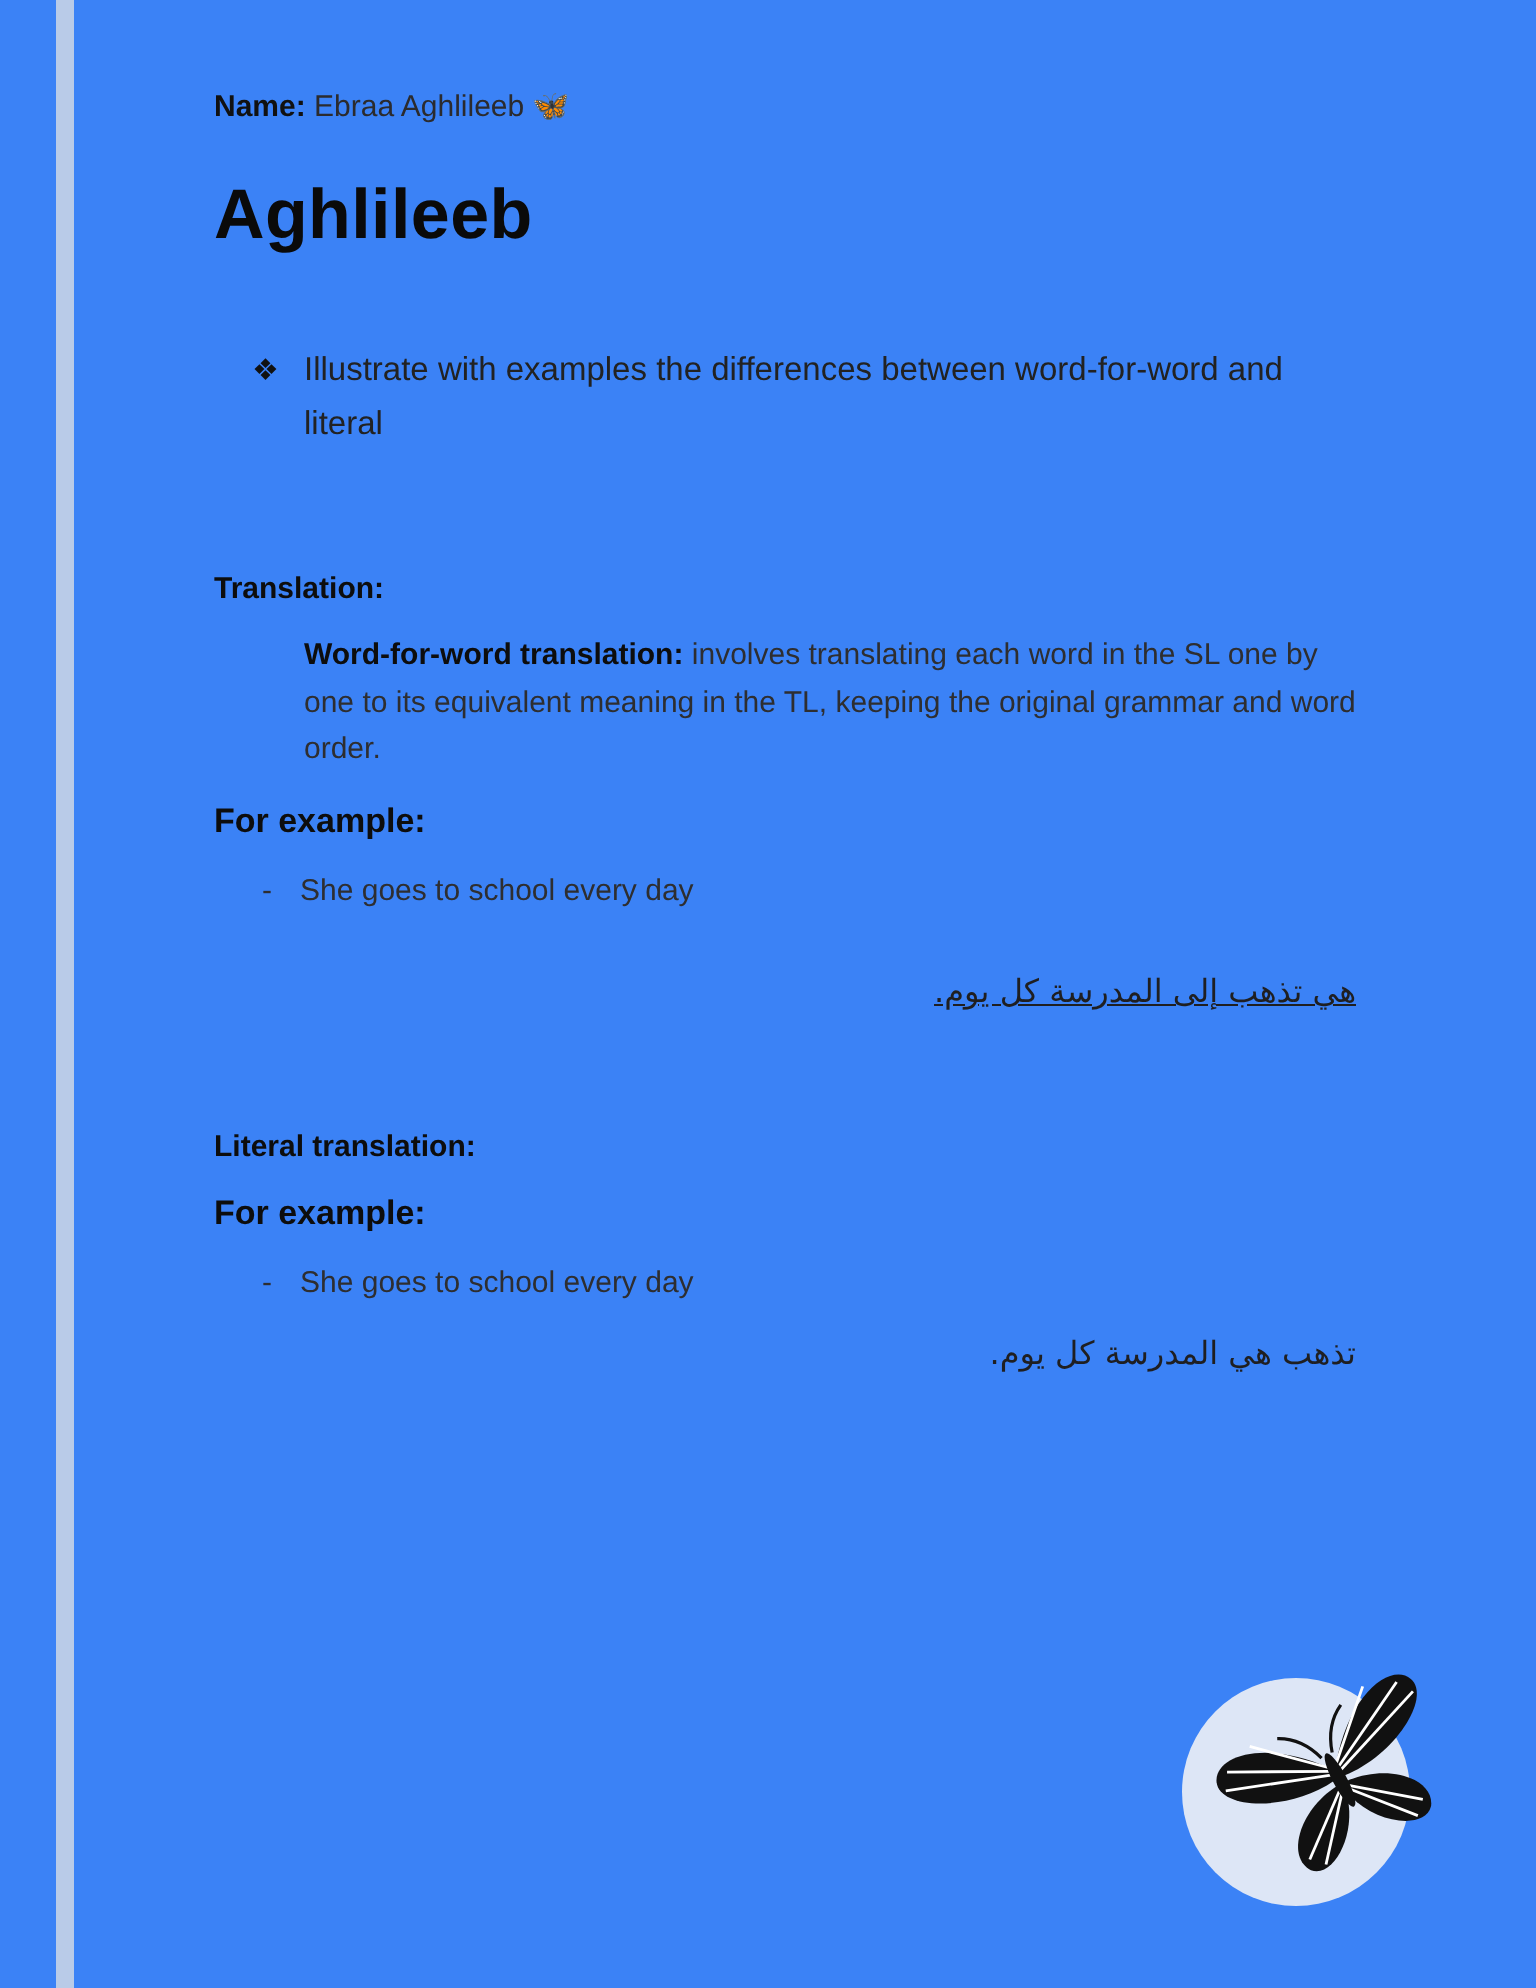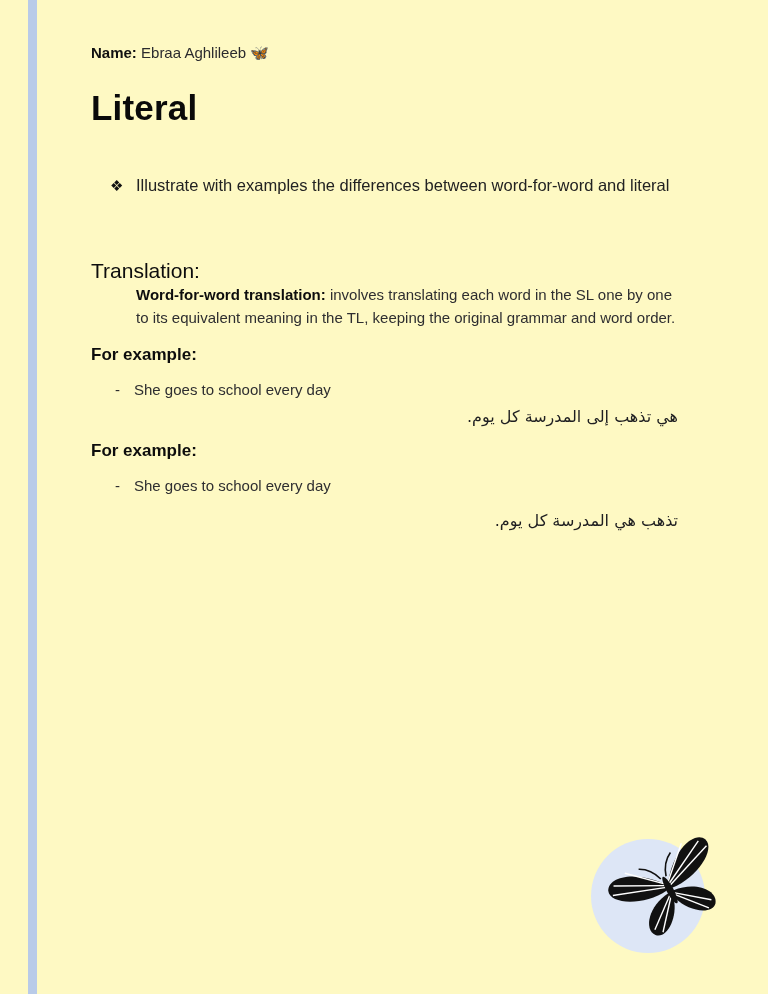--- a/index.html
+++ b/index.html
@@ -11,23 +11,24 @@
   *{box-sizing:border-box;margin:0;padding:0;}
   html,body{background:#ffffff;}
   body{
     font-family:"Liberation Sans","DejaVu Sans",sans-serif;
     color:var(--ink-soft);
   }
   .page{
     position:relative;
     width:768px;
     height:994px;
-    background:#fef9c3;
+    background:#3b82f6;
     overflow:hidden;
     margin:0 auto;
+    padding-left:16px;
   }
   .accent-stripe{
     position:absolute;
     left:28px;top:0;bottom:0;
     width:9px;
     background:var(--accent);
   }
   .content{
     position:relative;
     padding:44px 90px 0 91px;
@@ -53,27 +54,28 @@
     color:#222;
   }
   .prompt .bullet{
     width:26px;
     flex:0 0 26px;
     font-size:15px;
     padding-top:2px;
     color:#111;
   }
   .section-heading{
-    font-size:21px;
-    font-weight:normal;
+    font-size:15px;
+    font-weight:bold;
     color:#0d0d0d;
   }
   .sec1-heading{margin-top:60px;}
   .sec2-heading{margin-top:60px;}
   .section-body{
+    margin-top:13px;
     margin-left:45px;
     font-size:15px;
     line-height:1.55;
     color:#2e2e30;
     max-width:545px;
   }
   .section-body b{color:#0d0d0d;}
   .for-example{
     margin-top:15px;
     font-size:17px;
@@ -93,21 +95,21 @@
     color:#2e2e30;
   }
   .arabic-line{
     margin-top:16px;
     direction:rtl;
     text-align:right;
     font-size:16px;
     font-family:"DejaVu Sans","Liberation Sans",sans-serif;
     color:#1f1f21;
   }
-  .sec1-arabic{margin-top:9px;}
+  .sec1-arabic{margin-top:32px;text-decoration:underline;}
   .sec2-arabic{margin-top:17px;}
   .butterfly-wrap{
     position:absolute;
     right:26px;
     bottom:32px;
     width:156px;
     height:144px;
   }
 </style>
 </head>
@@ -118,21 +120,21 @@
   <div class="accent-stripe"></div>
 
   <div class="content">
 
     <div class="name-line">
       <span class="lbl">Name:</span>
       <span>Ebraa Aghlileeb</span>
       <span>🦋</span>
     </div>
 
-    <h1 class="doc-title">Literal</h1>
+    <h1 class="doc-title">Aghlileeb</h1>
 
     <div class="prompt">
       <span class="bullet">❖</span>
       <span>Illustrate with examples the differences between word-for-word and literal</span>
     </div>
 
     <div class="section-heading sec1-heading">Translation:</div>
 
     <p class="section-body">
       <b>Word-for-word translation:</b>
@@ -141,20 +143,21 @@
 
     <div class="for-example">For example:</div>
 
     <div class="example-item">
       <span class="marker">-</span>
       <span>She goes to school every day</span>
     </div>
 
     <div class="arabic-line sec1-arabic">هي تذهب إلى المدرسة كل يوم.</div>
 
+    <div class="section-heading sec2-heading">Literal translation:</div>
 
 
     <div class="for-example">For example:</div>
 
     <div class="example-item">
       <span class="marker">-</span>
       <span>She goes to school every day</span>
     </div>
 
     <div class="arabic-line sec2-arabic">تذهب هي المدرسة كل يوم.</div>

